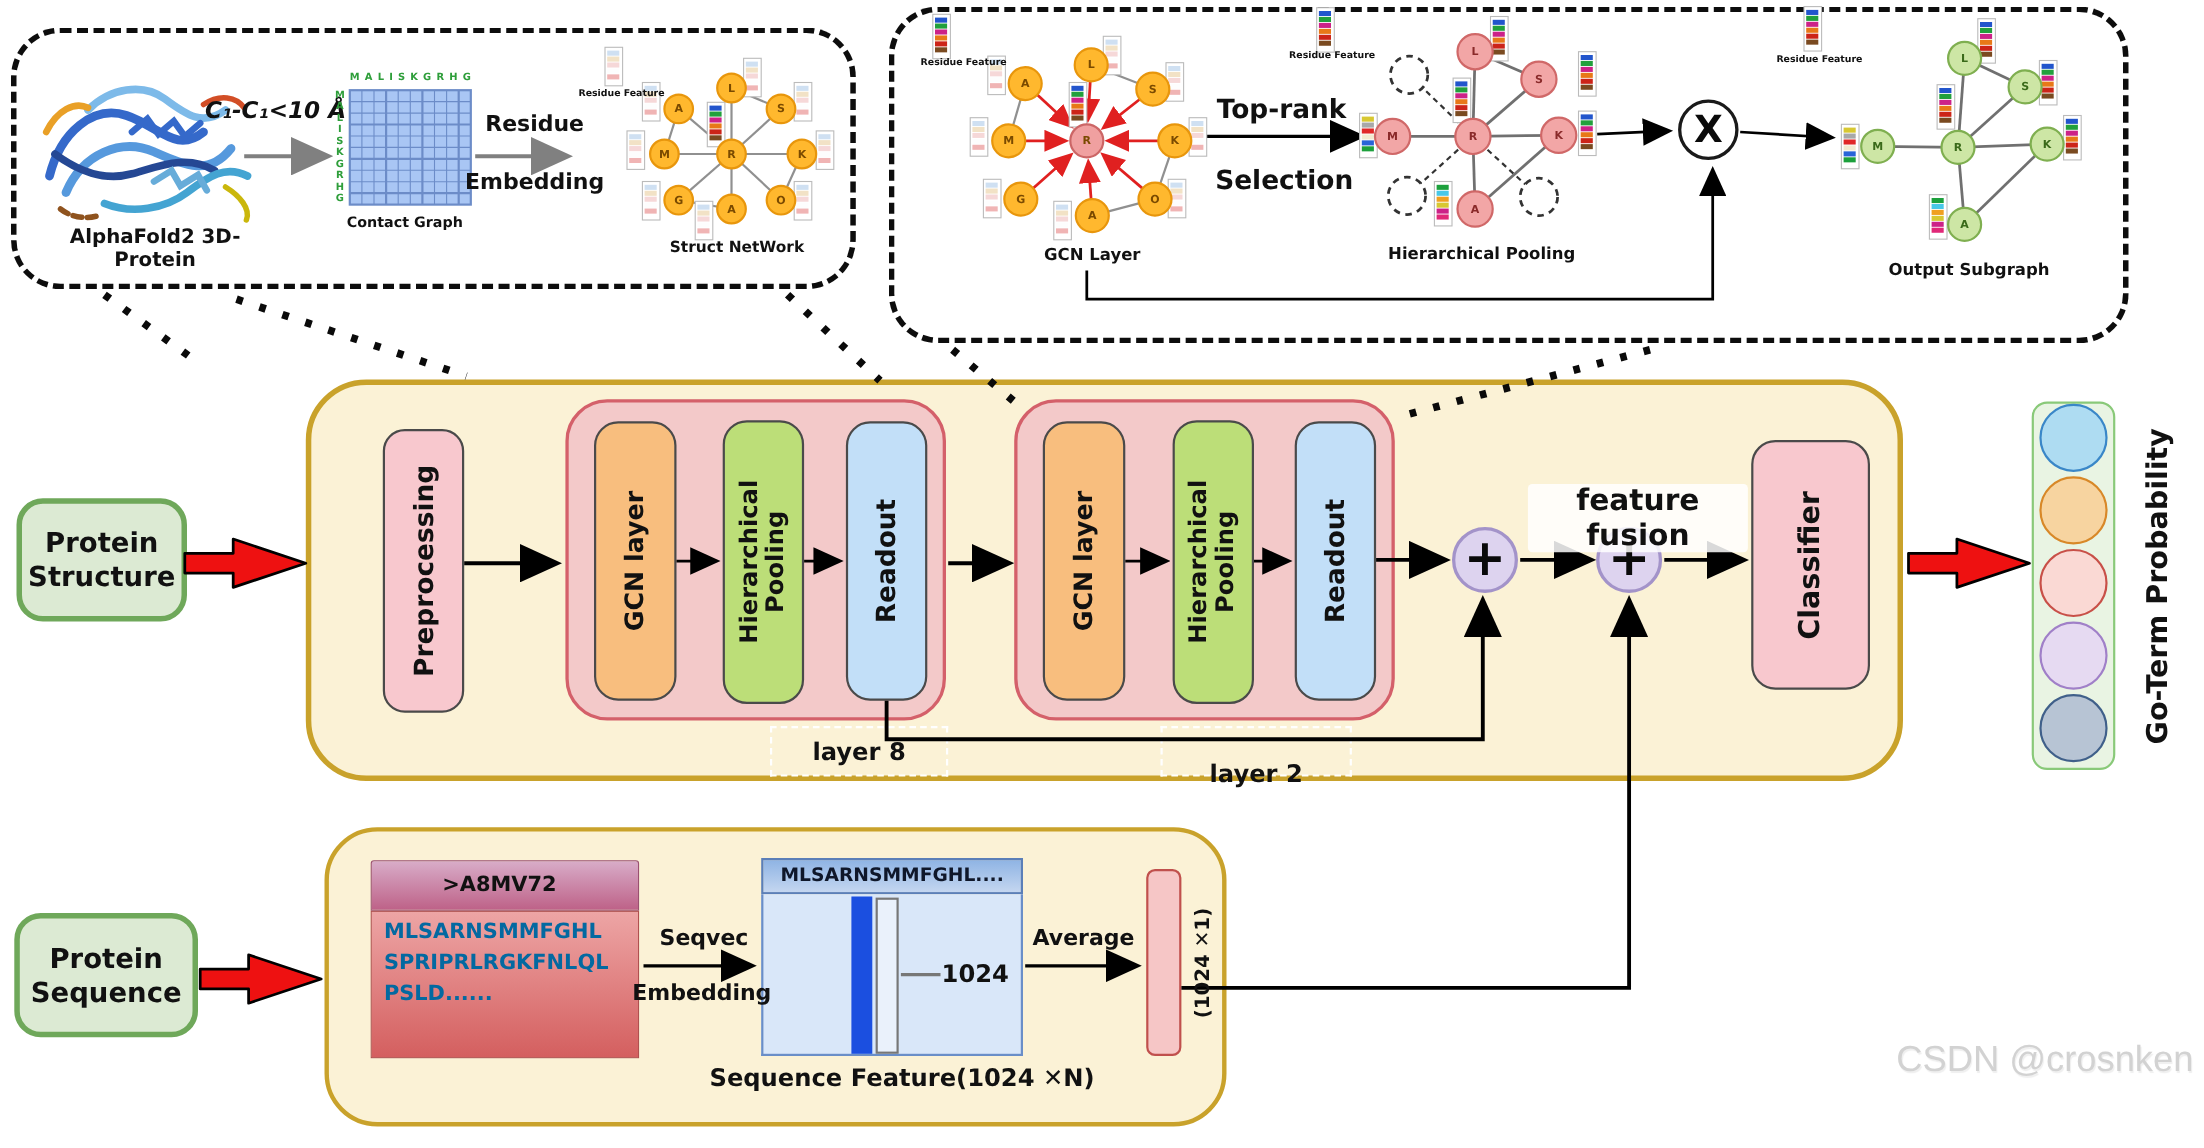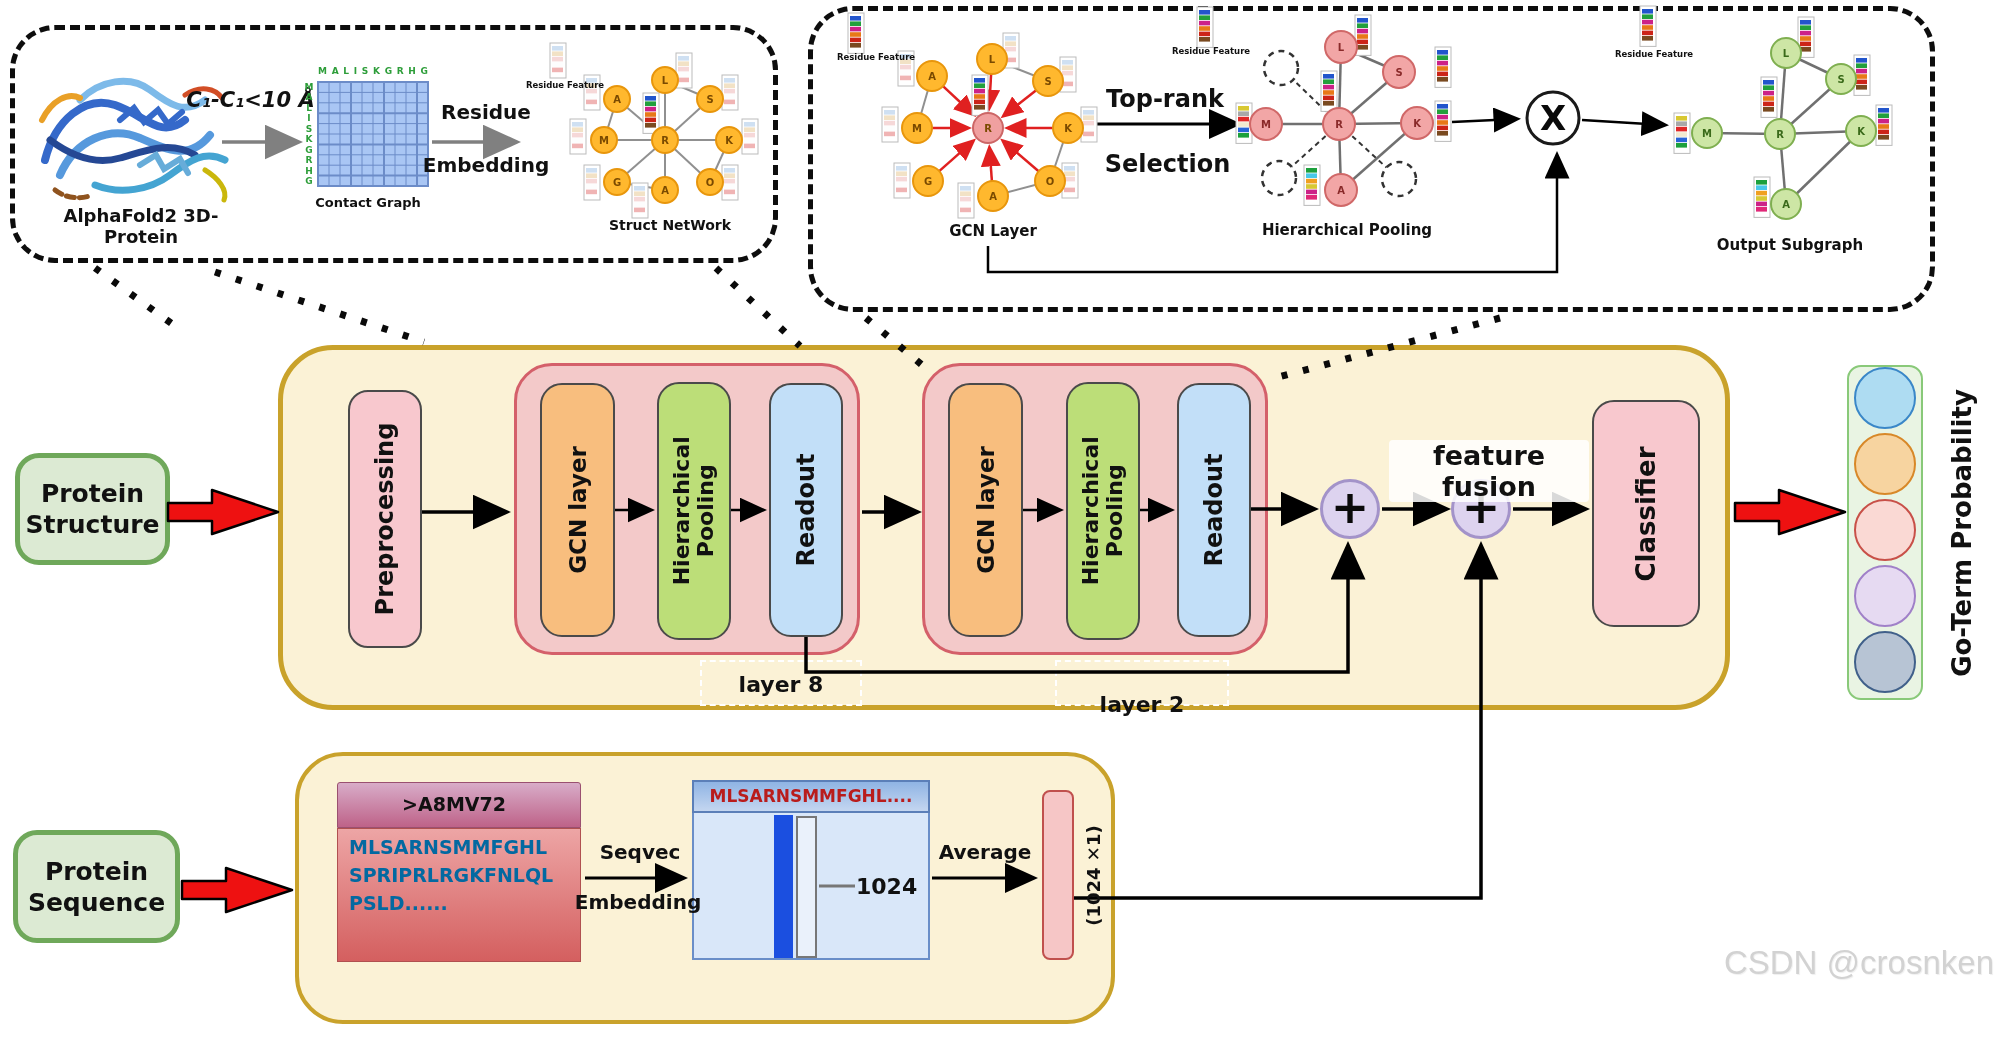--- a/index.html
+++ b/index.html
@@ -737,21 +737,22 @@
   </div>
 
   <div class="txt" style="left:362px;top:793px;width:120px;font-size:19px;text-align:right;margin-left:24px;">&gt;A8MV72</div>
   <div style="position:absolute;left:337px;top:828px;width:244px;z-index:3;">
     <div class="fastaline" style="top:8px;position:relative;">MLSARNSMMFGHL</div>
     <div class="fastaline" style="top:14px;position:relative;">SPRIPRLRGKFNLQL</div>
     <div class="fastaline" style="top:20px;position:relative;">PSLD......</div>
   </div>
   <div class="txt" style="left:580px;top:840px;width:120px;font-size:20px;">Seqvec</div>
   <div class="txt" style="left:572px;top:890px;width:132px;font-size:20px;">Embedding</div>
-  <div class="txt" style="left:692px;top:786px;width:238px;font-size:17px;color:#b91c1c;">MLSARNSMMFGHL....</div>
+  <div class="txt" style="left:692px;top:786px;width:238px;font-size:17px;color:#0f172a;">MLSARNSMMFGHL....</div>
   <div class="txt" style="left:856px;top:874px;width:64px;font-size:22px;text-align:left;">1024</div>
+  <div class="txt" style="left:620px;top:968px;width:400px;font-size:22px;">Sequence Feature(1024 ✕N)</div>
   <div class="txt" style="left:930px;top:840px;width:110px;font-size:20px;">Average</div>
   <div class="vwrap" style="left:1072px;top:790px;width:42px;height:170px;">
     <span class="vtext" style="font-size:18px;">(1024 ✕1)</span>
   </div>
 
   <div id="watermark">CSDN @crosnken</div>
 </div>
 
 </body></html>

